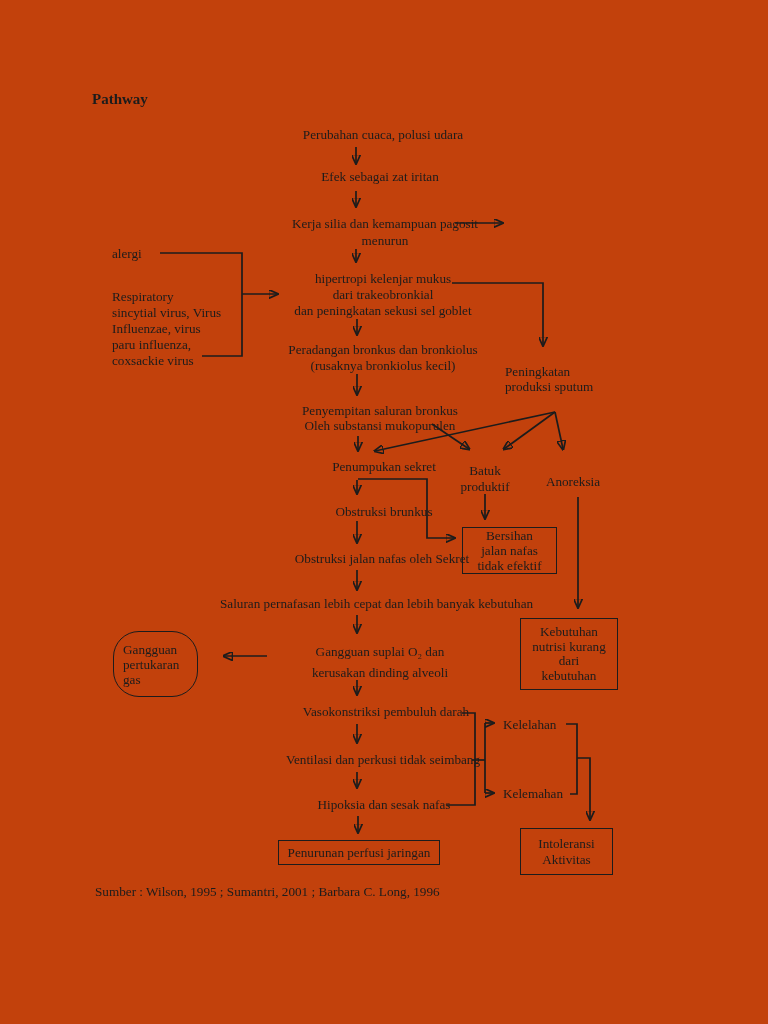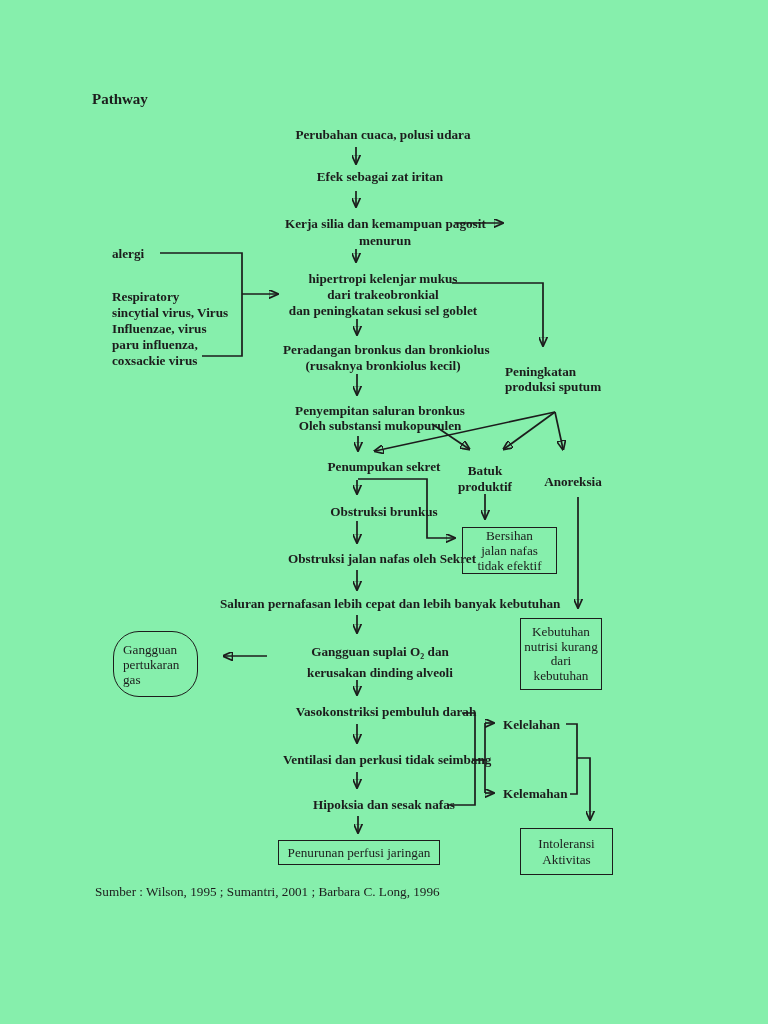--- a/index.html
+++ b/index.html
@@ -1,22 +1,22 @@
 <!DOCTYPE html>
 <html><head>
 <meta charset="utf-8">
 <style>
   html,body{margin:0;padding:0;background:#ffffff;}
   .page{
-    position:relative;width:768px;height:1024px;background:#86efac;
+    position:relative;width:768px;height:1024px;background:#c2410c;
     font-family:"Liberation Serif", serif;font-size:13.2px;color:#1c1c1c;
     overflow:hidden;
   }
   .title{position:absolute;left:92px;top:91px;font-weight:bold;font-size:15px;}
-  .node{position:absolute;text-align:center;line-height:15.5px;white-space:nowrap;font-weight:bold;}
+  .node{position:absolute;text-align:center;line-height:15.5px;white-space:nowrap;}
   .node div{white-space:nowrap;}
   .lalign{text-align:left;}
   .bx{
     position:absolute;border:1.5px solid #1c1c1c;box-sizing:border-box;
     display:flex;flex-direction:column;justify-content:center;
     text-align:center;line-height:15px;
   }
   .connectors{position:absolute;left:0;top:0;width:768px;height:1024px;}
   .connectors path{stroke:#1c1c1c;stroke-width:1.7;fill:none;}
   
@@ -145,21 +145,21 @@
     <div>Gangguan</div>
     <div>pertukaran</div>
     <div>gas</div>
   </div>
 
   <div class="node" id="n-suplai" style="left:280px;top:641px;width:200px;">
     <div>Gangguan suplai O₂ dan</div>
     <div>kerusakan dinding alveoli</div>
   </div>
 
-  <div class="bx" id="b-kebutuhan" style="left:520px;top:618px;width:82px;height:72px;">
+  <div class="bx" id="b-kebutuhan" style="left:520px;top:618px;width:98px;height:72px;">
     <div>Kebutuhan</div>
     <div>nutrisi kurang</div>
     <div>dari</div>
     <div>kebutuhan</div>
   </div>
 
   <div class="node" style="left:286px;top:704px;width:200px;">Vasokonstriksi pembuluh darah</div>
 
   <div class="node" style="left:283px;top:752px;width:200px;">Ventilasi dan perkusi tidak seimbang</div>
 

